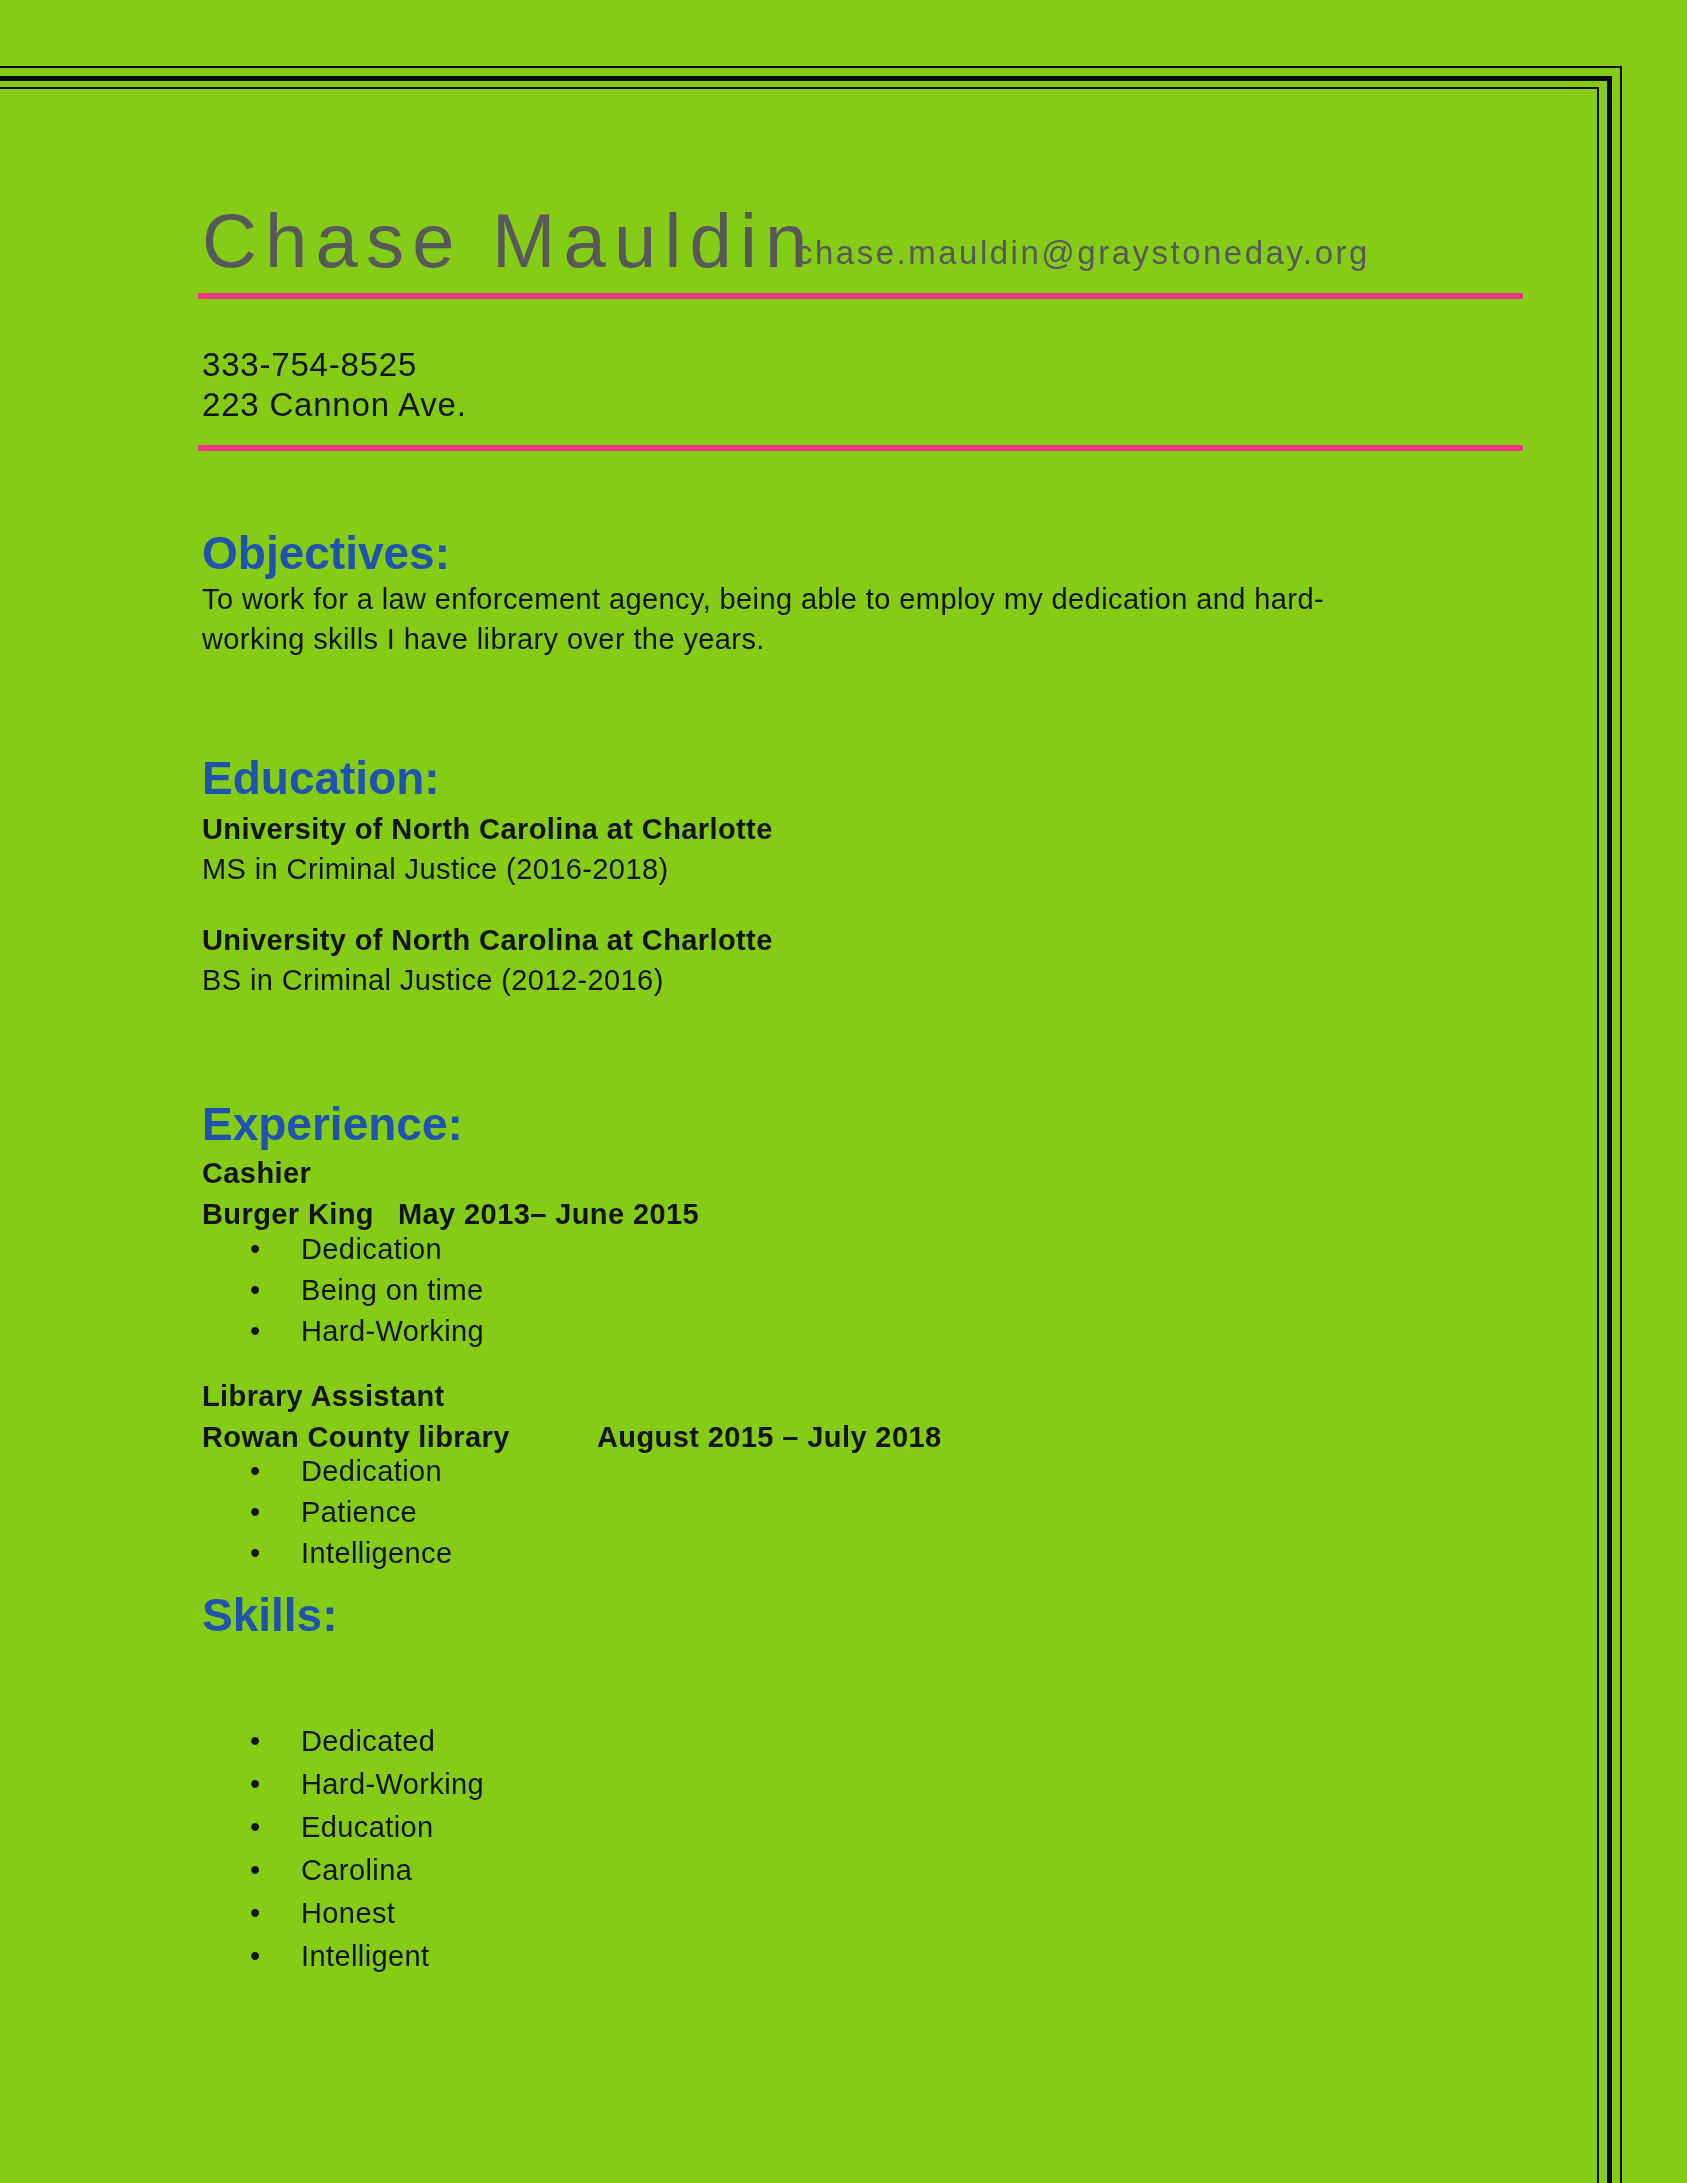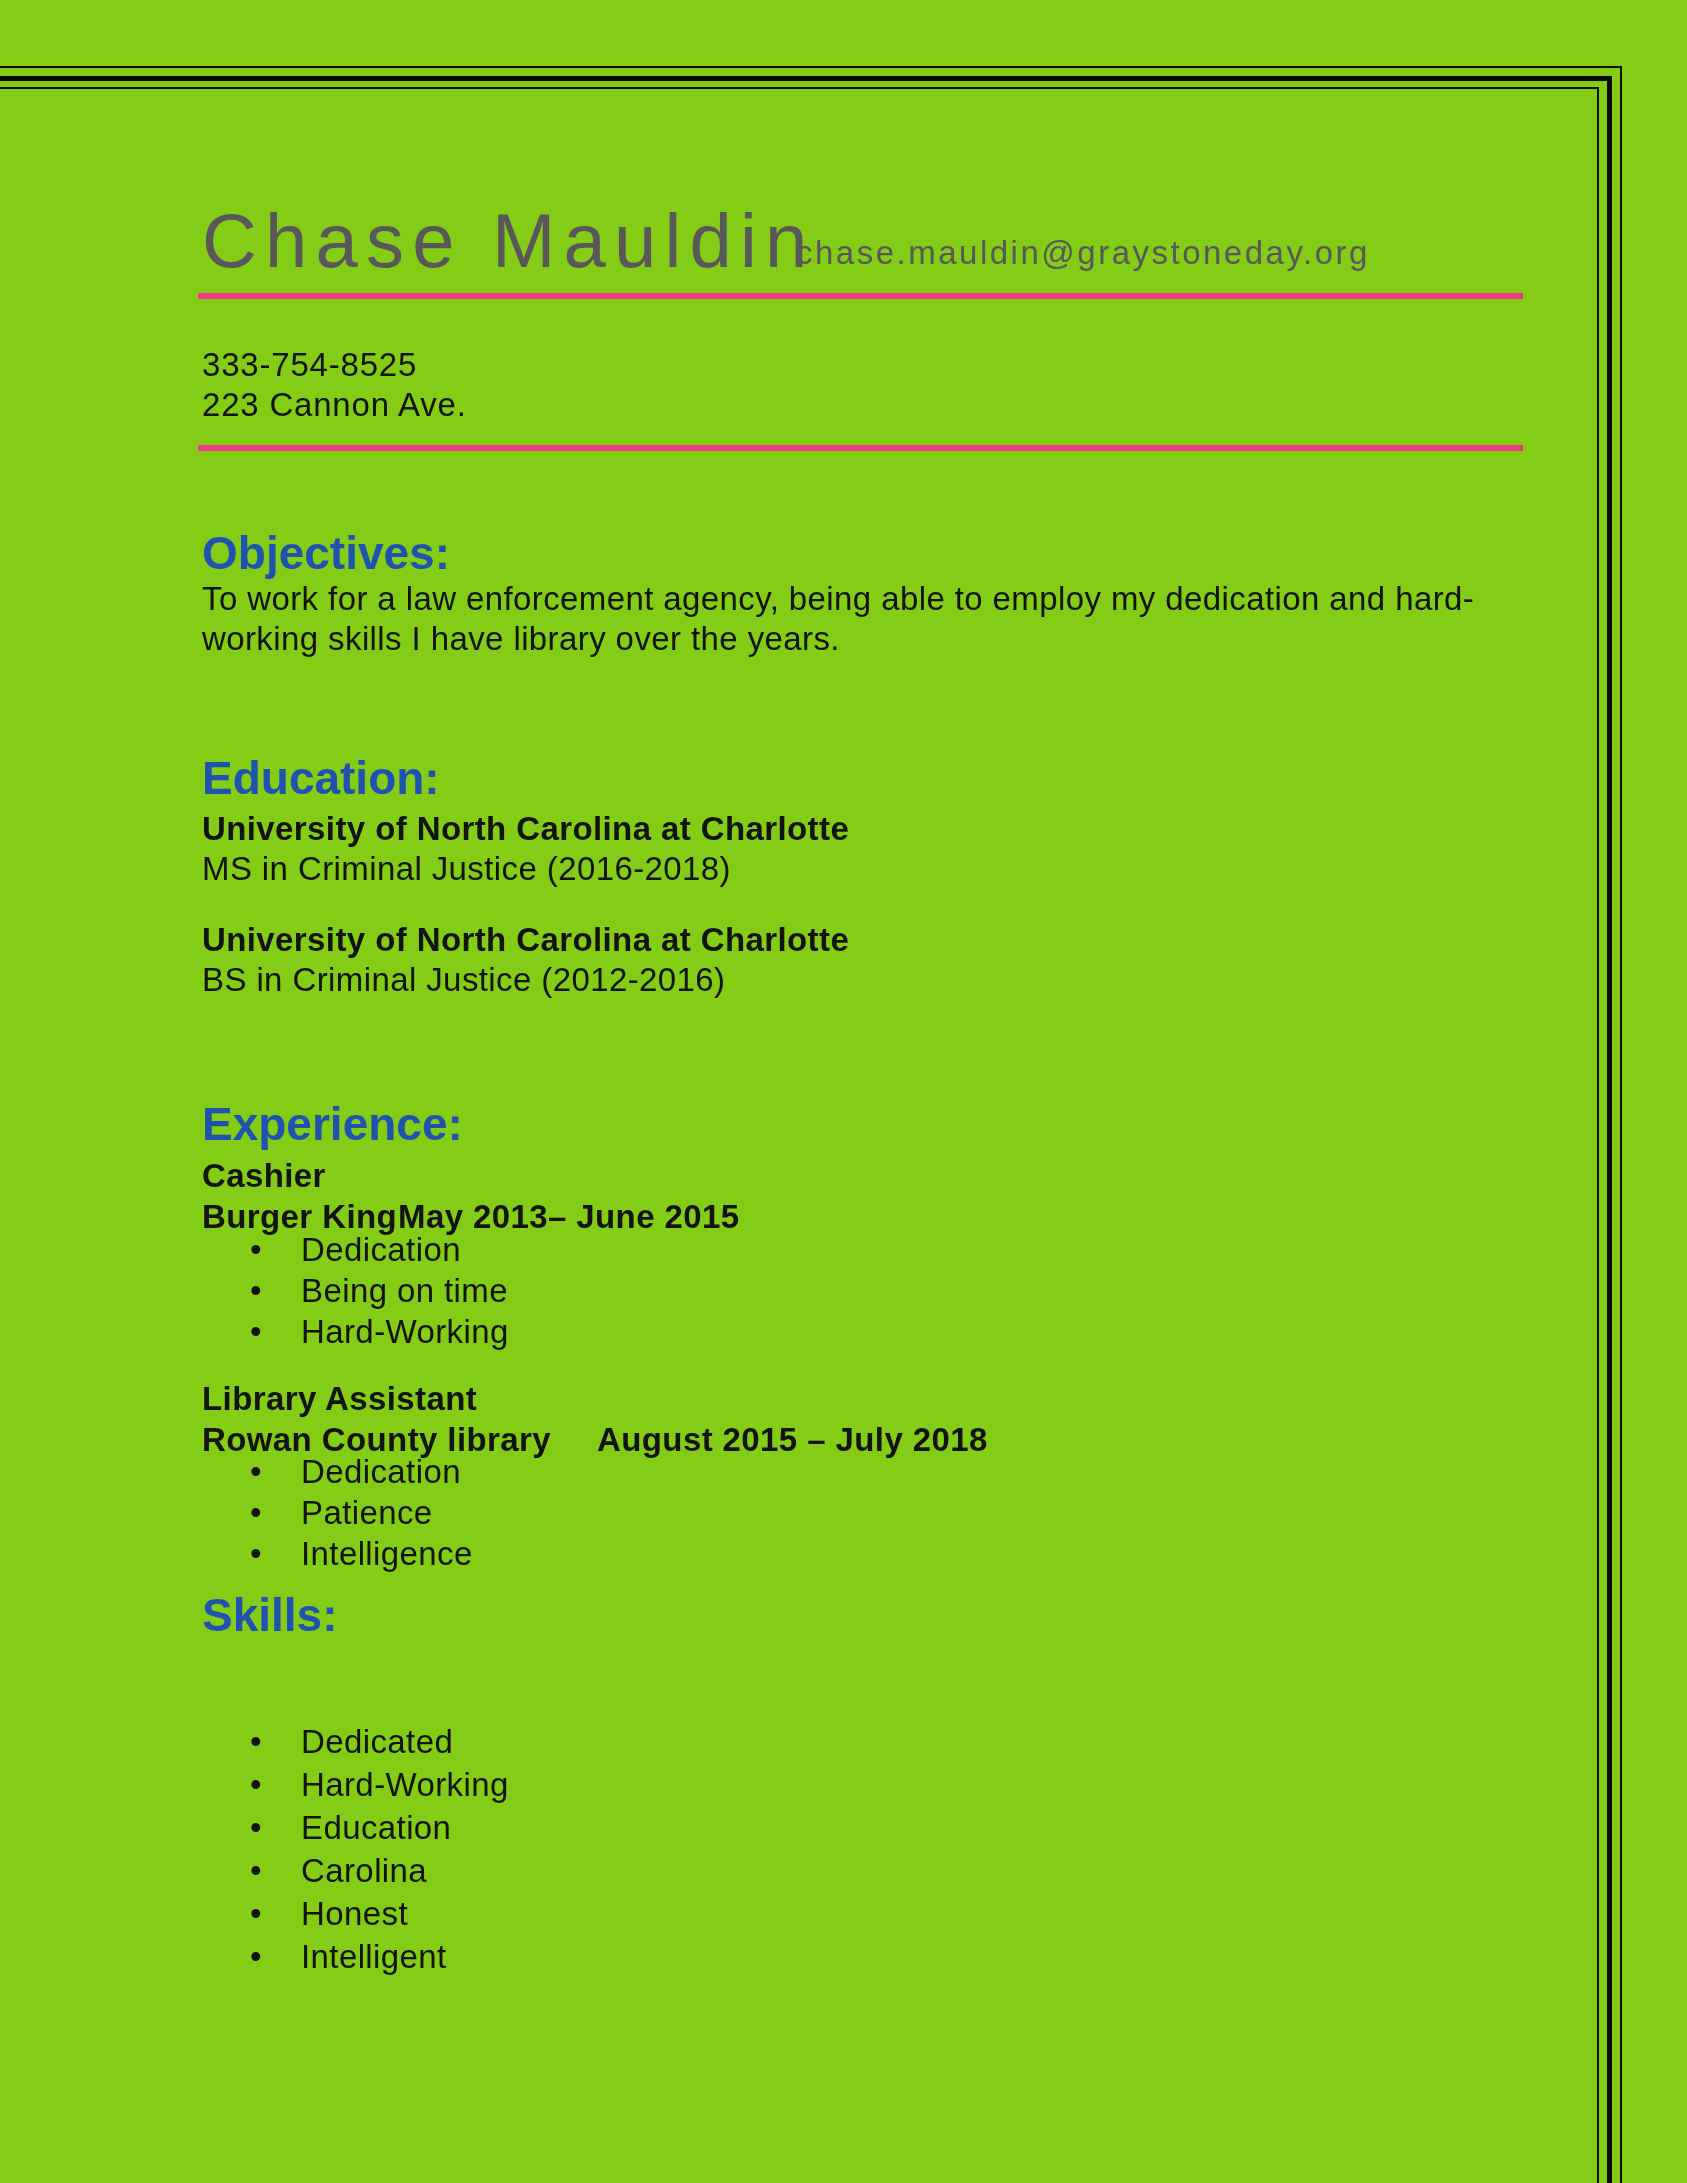--- a/index.html
+++ b/index.html
@@ -36,21 +36,21 @@
   .sec-heading {
     position:absolute; left:202px; margin:0;
     font-size:46px; line-height:1; font-weight:700;
     color:#2053b0; white-space:nowrap;
   }
   .h-obj    { top:530px; }
   .h-edu    { top:755px; }
   .h-exp    { top:1101px; }
   .h-skills { top:1592px; }
 
-  .body-text { font-size:33px; letter-spacing:0.4px; }
+  .body-text { font-size:29px; letter-spacing:0.4px; }
 
   .obj-text { position:absolute; left:202px; top:579px; line-height:40px; white-space:nowrap; }
 
   .edu-entry { position:absolute; left:202px; line-height:40px; white-space:nowrap; }
   .edu-1 { top:809px; }
   .edu-2 { top:920px; }
   .bold-line { font-weight:700; }
 
   .job-title { position:absolute; left:202px; font-weight:700; line-height:1.2; white-space:nowrap; }
   .jt-1 { top:1156px; }

